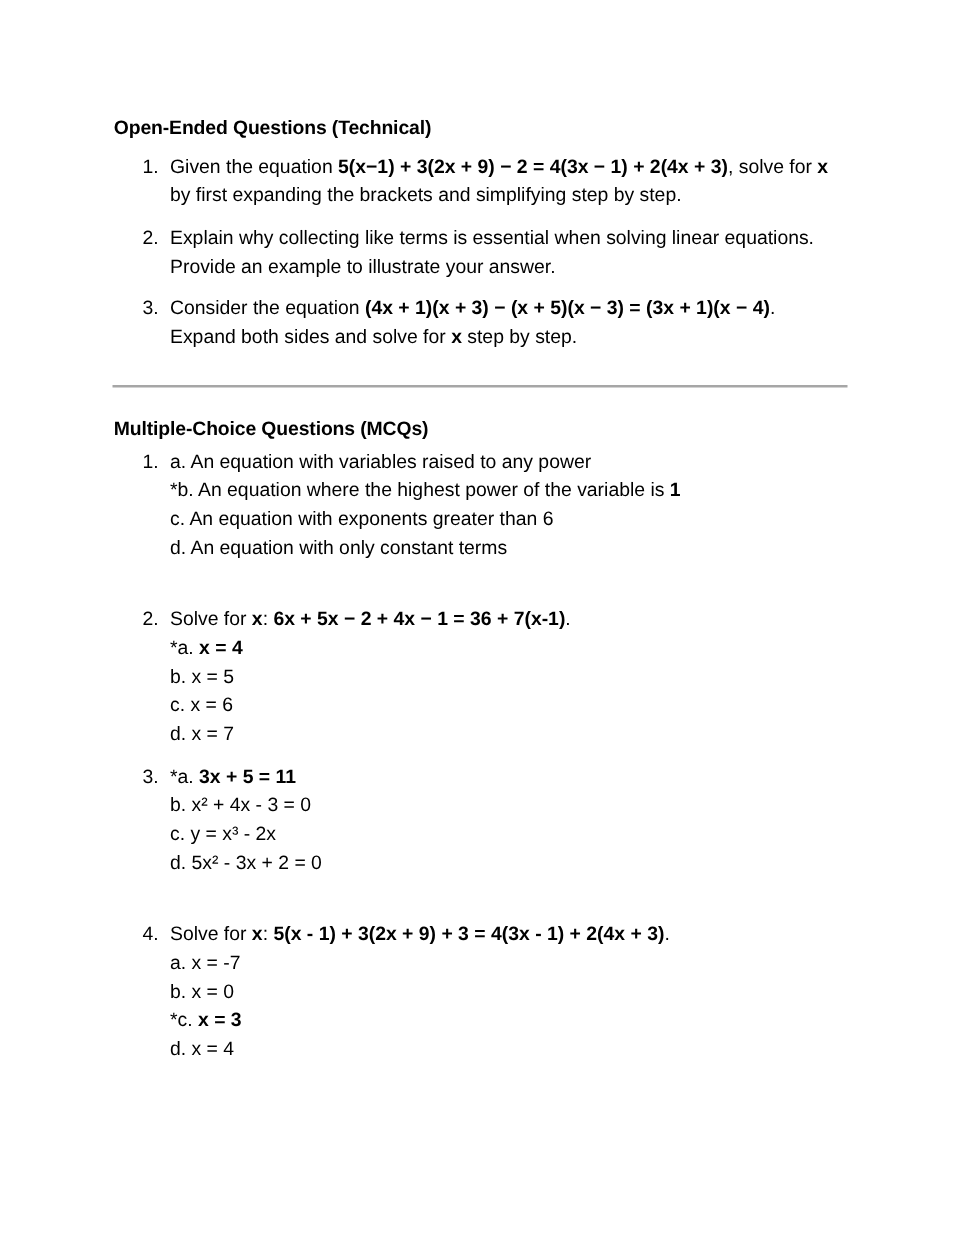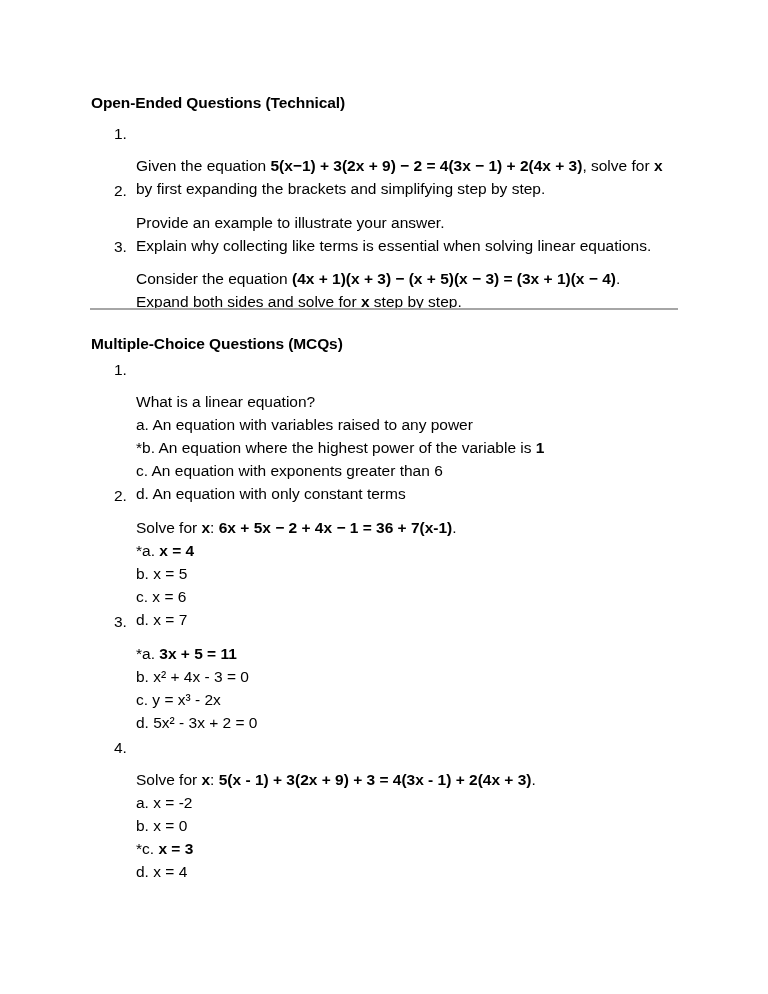--- a/index.html
+++ b/index.html
@@ -37,21 +37,20 @@
       line-height: 23px;
       font-size: 15.5px;
     }
     .q .num {
       position: absolute;
       left: 0;
       top: 0;
     }
     .q .body {
       margin-left: 22px;
-      margin-top: 32px;
     }
     .q .line {
       display: block;
       white-space: nowrap;
     }
     .b { font-weight: bold; }
     .rule {
       position: absolute;
       left: 90px;
       top: 308px;
@@ -78,22 +77,22 @@
       <span class="line">
         <span>Given the equation </span><span class="b">5(x−1) + 3(2x + 9) − 2 = 4(3x − 1) + 2(4x + 3)</span><span>, solve for </span><span class="b">x</span>
       </span>
       <span class="line">by first expanding the brackets and simplifying step by step.</span>
     </div>
   </div>
 
   <div class="q" style="top:179px;">
     <span class="num">2.</span>
     <div class="body">
+      <span class="line">Explain why collecting like terms is essential when solving linear equations.</span>
       <span class="line">Provide an example to illustrate your answer.</span>
-      <span class="line">Explain why collecting like terms is essential when solving linear equations.</span>
     </div>
   </div>
 
   <div class="q" style="top:235px;">
     <span class="num">3.</span>
     <div class="body">
       <span class="line">
         <span>Consider the equation </span><span class="b">(4x + 1)(x + 3) − (x + 5)(x − 3) = (3x + 1)(x − 4)</span><span>.</span>
       </span>
       <span class="line">
@@ -102,21 +101,20 @@
     </div>
   </div>
 
   <div class="rule"></div>
 
   <div class="section-heading" style="top:334px;">Multiple-Choice Questions (MCQs)</div>
 
   <div class="q" style="top:358px;">
     <span class="num">1.</span>
     <div class="body">
-      <span class="line">What is a linear equation?</span>
       <span class="opt">a. An equation with variables raised to any power</span>
       <span class="opt"><span>*b. An equation where the highest power of the variable is </span><span class="b">1</span></span>
       <span class="opt">c. An equation with exponents greater than 6</span>
       <span class="opt">d. An equation with only constant terms</span>
     </div>
   </div>
 
   <div class="q" style="top:484px;">
     <span class="num">2.</span>
     <div class="body">
@@ -139,20 +137,20 @@
       <span class="opt">d. 5x² - 3x + 2 = 0</span>
     </div>
   </div>
 
   <div class="q" style="top:736px;">
     <span class="num">4.</span>
     <div class="body">
       <span class="line">
         <span>Solve for </span><span class="b">x</span><span>: </span><span class="b">5(x - 1) + 3(2x + 9) + 3 = 4(3x - 1) + 2(4x + 3)</span><span>.</span>
       </span>
-      <span class="opt">a. x = -2</span>
+      <span class="opt">a. x = -7</span>
       <span class="opt">b. x = 0</span>
       <span class="opt"><span>*c. </span><span class="b">x = 3</span></span>
       <span class="opt">d. x = 4</span>
     </div>
   </div>
 
 </div>
 
 </body></html>

